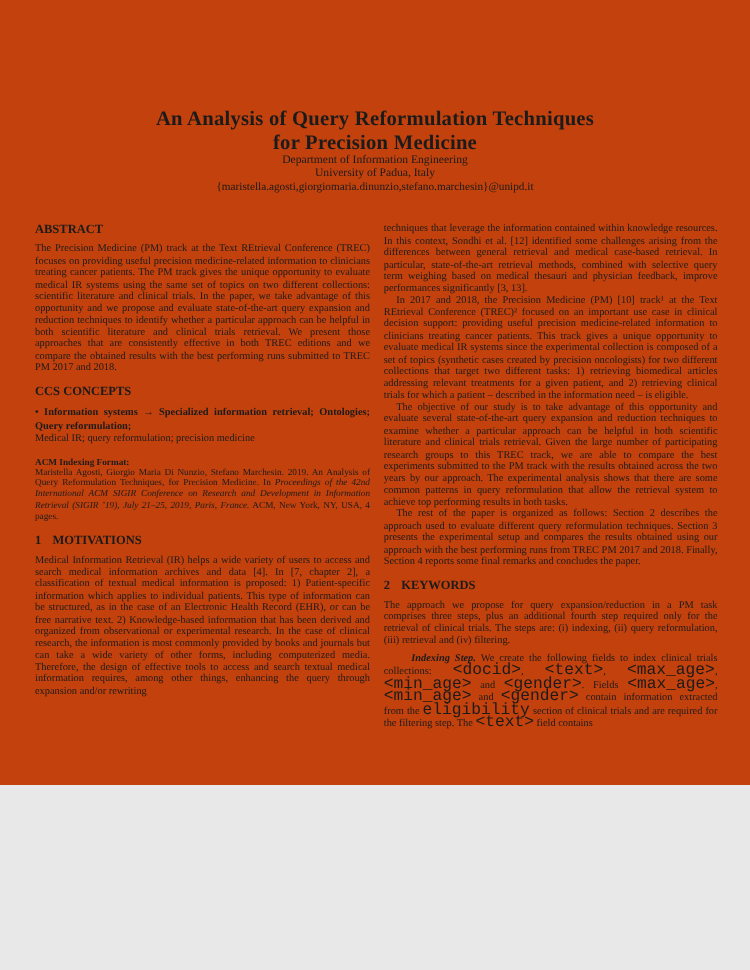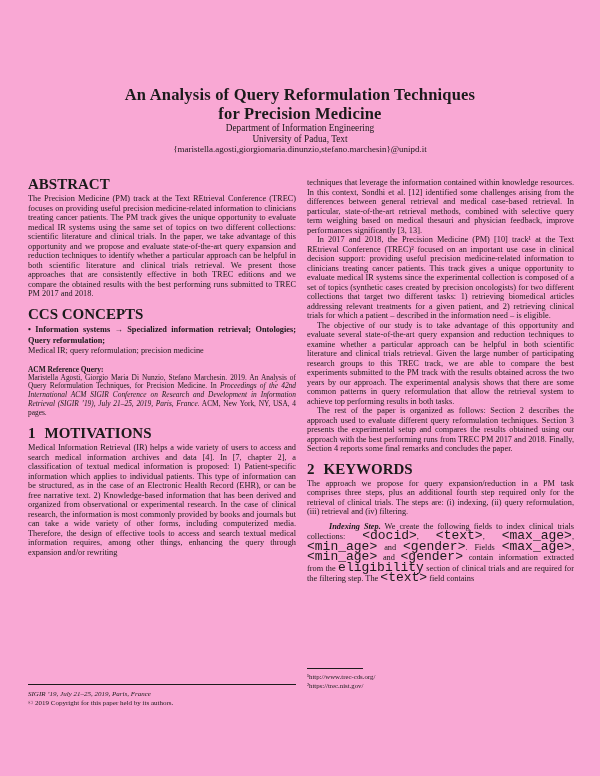--- a/index.html
+++ b/index.html
@@ -1,34 +1,34 @@
 <!DOCTYPE html>
 <html><head>
 <meta charset="utf-8">
 <style>
   * { margin: 0; padding: 0; box-sizing: border-box; }
   html, body { background: #e8e8e8; }
   body { width: 600px; font-family: "Liberation Serif", "DejaVu Serif", serif; color: #1b1b1b; }
   .page {
     position: relative;
-    width: 600px; height: 776px;
-    background: #f9a8d4;
+    width: 600px; height: 628px;
+    background: #c2410c;
     overflow: hidden;
   }
   
   .header { position: absolute; left: 0; top: 85px; width: 600px; text-align: center; }
   .title { font-size: 16.5px; font-weight: bold; line-height: 19px; letter-spacing: 0.2px; }
   .authors { font-size: 11.5px; margin-top: 7px; line-height: 13px; }
   .affil { font-size: 9.3px; line-height: 10.5px; }
   .email { font-size: 9px; line-height: 11px; }
   
   .col { position: absolute; top: 178px; width: 268px; font-size: 8.3px; line-height: 9.5px; text-align: justify; }
   .col-left  { left: 28px; }
   .col-right { left: 307px; width: 267px; }
-  .sec-head { font-size: 15px; font-weight: bold; line-height: 12px; margin: 9px 0 4px 0; text-align: left; }
+  .sec-head { font-size: 10px; font-weight: bold; line-height: 12px; margin: 9px 0 4px 0; text-align: left; }
   .sec-head.first { margin-top: 0; }
   .sec-num { display: inline-block; margin-right: 9px; }
   .ccs-body { font-weight: bold; line-height: 11px; }
   .kw-body { line-height: 10px; }
   .acm-ref-head { font-size: 7.4px; font-weight: bold; line-height: 9px; margin-top: 9px; text-align: left; }
   .acm-ref { font-size: 7.4px; line-height: 8.9px; }
   .para { text-indent: 0; }
   .para.indent { text-indent: 10px; }
   .para.space-before { margin-top: 5px; }
   
@@ -49,34 +49,34 @@
 <body>
 
 <div class="page">
 
   <div class="header">
     <div class="title">
       <div>An Analysis of Query Reformulation Techniques</div>
       <div>for Precision Medicine</div>
     </div>
     <div class="affil">Department of Information Engineering</div>
-    <div class="affil">University of Padua, Text</div>
+    <div class="affil">University of Padua, Italy</div>
     <div class="email">{maristella.agosti,giorgiomaria.dinunzio,stefano.marchesin}@unipd.it</div>
   </div>
 
   <div class="col col-left">
     <div class="sec-head first">ABSTRACT</div>
     <div class="para">The Precision Medicine (PM) track at the Text REtrieval Conference (TREC) focuses on providing useful precision medicine-related information to clinicians treating cancer patients. The PM track gives the unique opportunity to evaluate medical IR systems using the same set of topics on two different collections: scientific literature and clinical trials. In the paper, we take advantage of this opportunity and we propose and evaluate state-of-the-art query expansion and reduction techniques to identify whether a particular approach can be helpful in both scientific literature and clinical trials retrieval. We present those approaches that are consistently effective in both TREC editions and we compare the obtained results with the best performing runs submitted to TREC PM 2017 and 2018.</div>
 
     <div class="sec-head">CCS CONCEPTS</div>
     <div class="para ccs-body">• Information systems → Specialized information retrieval; Ontologies; Query reformulation;</div>
 
     <div class="para kw-body">Medical IR; query reformulation; precision medicine</div>
 
-    <div class="acm-ref-head">ACM Reference Query:</div>
+    <div class="acm-ref-head">ACM Indexing Format:</div>
     <div class="acm-ref"><span class="pt-plain">Maristella Agosti, Giorgio Maria Di Nunzio, Stefano Marchesin. 2019. An Analysis of Query Reformulation Techniques, for Precision Medicine. In </span><span class="pt-italic">Proceedings of the 42nd International ACM SIGIR Conference on Research and Development in Information Retrieval (SIGIR ’19), July 21–25, 2019, Paris, France.</span><span class="pt-plain"> ACM, New York, NY, USA, 4 pages.</span></div>
 
     <div class="sec-head">
       <span class="sec-num">1</span><span>MOTIVATIONS</span>
     </div>
     <div class="para">Medical Information Retrieval (IR) helps a wide variety of users to access and search medical information archives and data [4]. In [7, chapter 2], a classification of textual medical information is proposed: 1) Patient-specific information which applies to individual patients. This type of information can be structured, as in the case of an Electronic Health Record (EHR), or can be free narrative text. 2) Knowledge-based information that has been derived and organized from observational or experimental research. In the case of clinical research, the information is most commonly provided by books and journals but can take a wide variety of other forms, including computerized media. Therefore, the design of effective tools to access and search textual medical information requires, among other things, enhancing the query through expansion and/or rewriting</div>
   </div>
 
   <div class="left-footer">
     <hr class="footer-rule">

